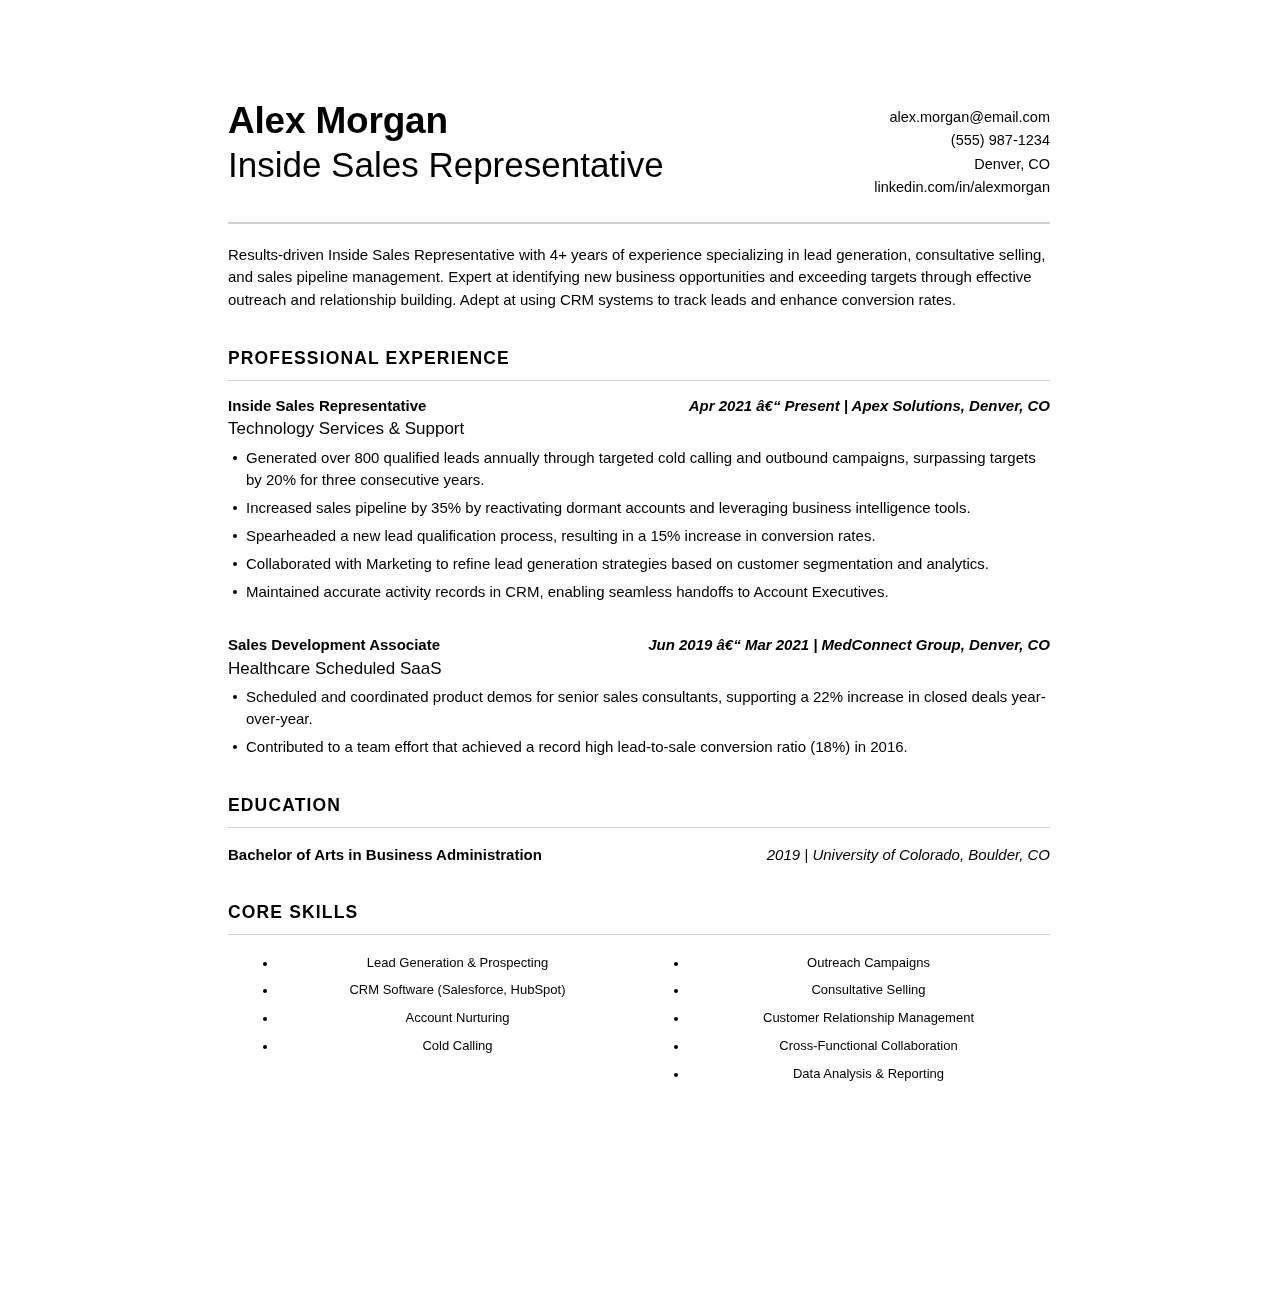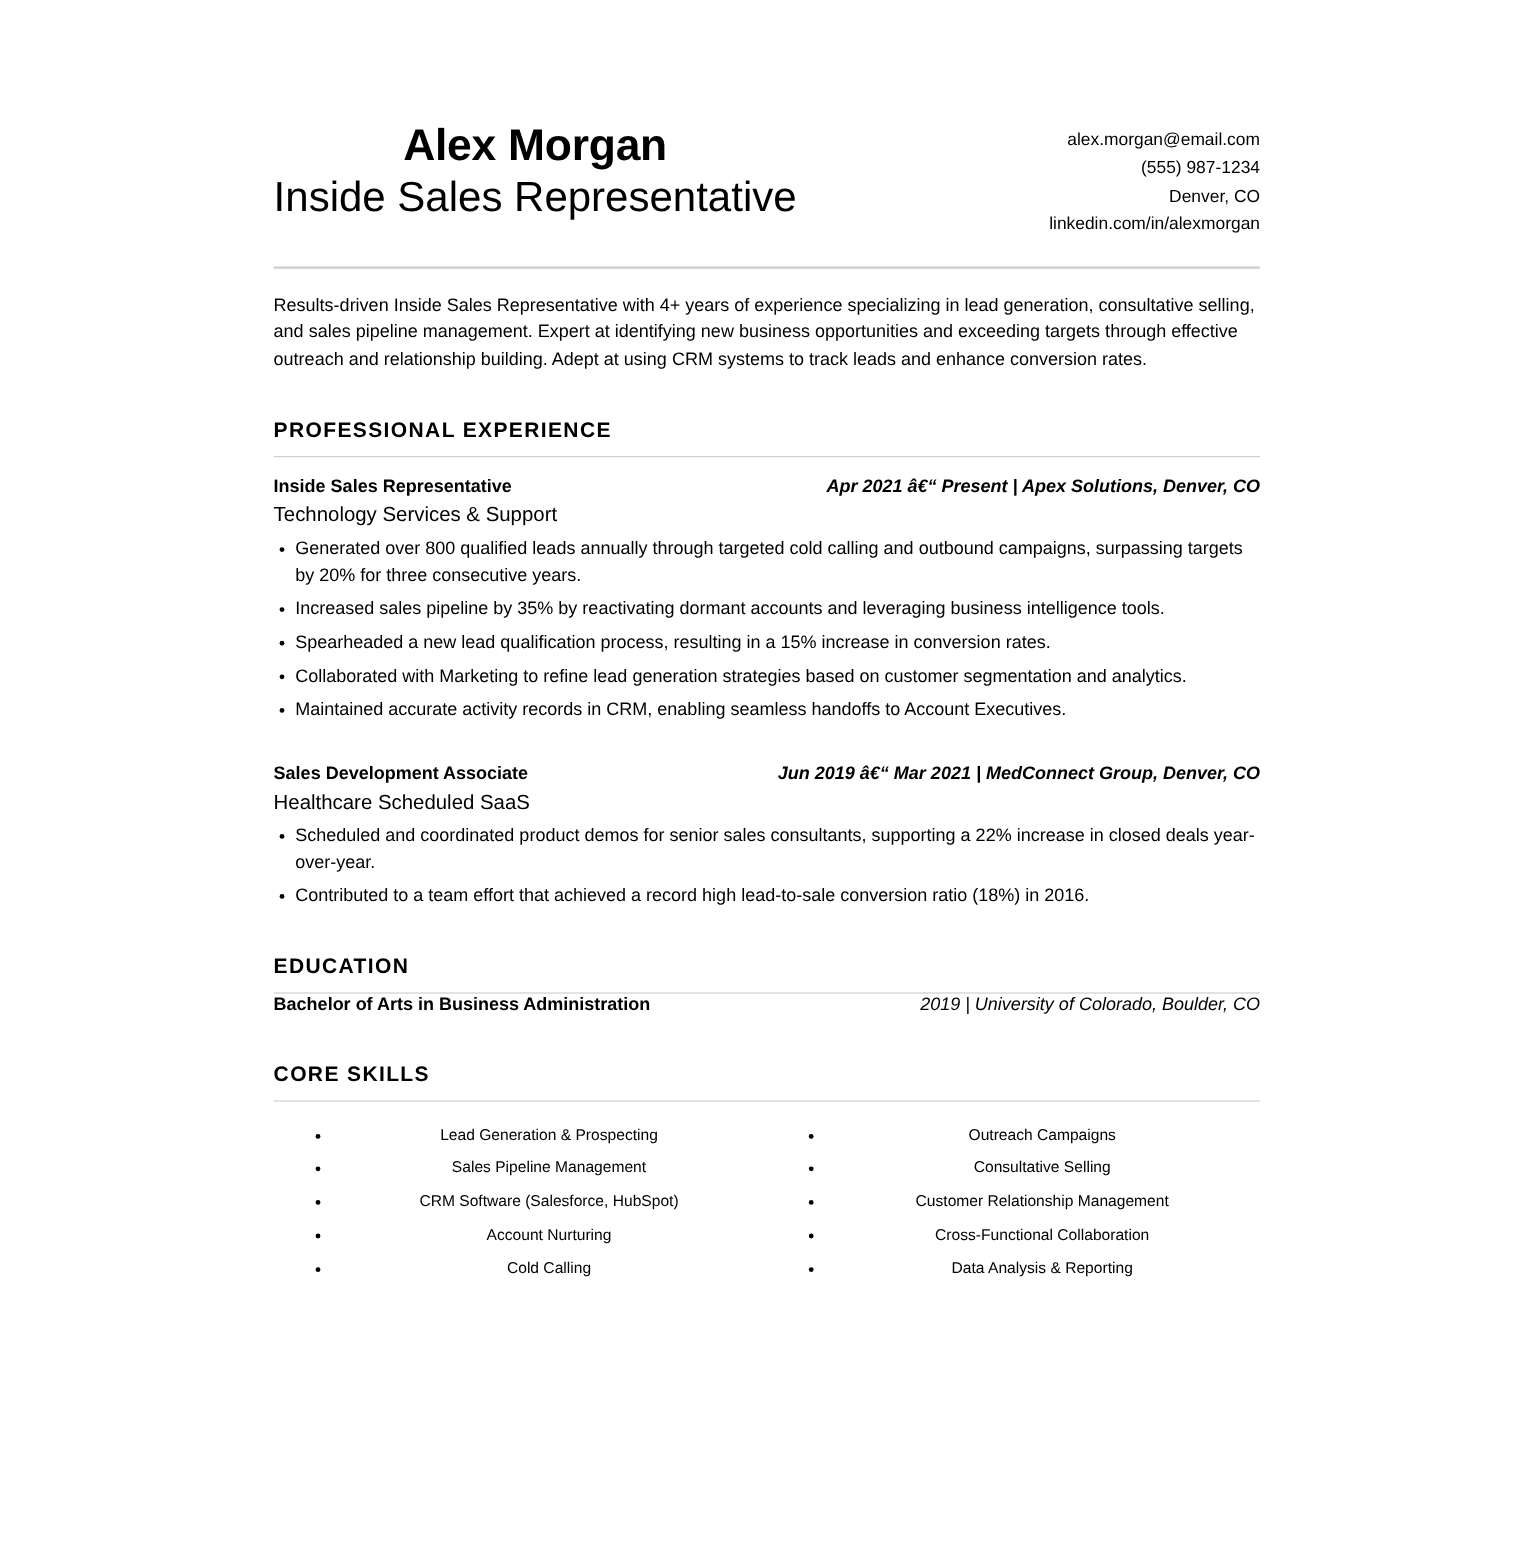--- a/index.html
+++ b/index.html
@@ -36,21 +36,20 @@
     padding-top: 98px;
   }
   .identity { flex: 0 1 auto; }
   .name {
     font-size: 37px;
     font-weight: bold;
     line-height: 1.22;
     letter-spacing: -0.2px;
     margin: 0;
     white-space: nowrap;
-    text-align: center;
   }
   .job-title {
     font-size: 35px;
     font-weight: normal;
     line-height: 1.24;
     margin: 0;
     white-space: nowrap;
   }
   .contact {
     flex: 0 0 auto;
@@ -144,20 +143,21 @@
     height: 4px;
     background: #000;
     border-radius: 50%;
   }
 
   
   .edu-row {
     display: flex;
     align-items: flex-end;
     justify-content: space-between;
+    margin-top: 17px;
   }
   .edu-degree {
     font-size: 15px;
     font-weight: bold;
     line-height: 1.38;
     white-space: nowrap;
   }
   .edu-meta {
     font-size: 15px;
     font-style: italic;
@@ -266,21 +266,20 @@
       </div>
     </div>
 
     <div class="section">
       <div class="section-title">CORE SKILLS</div>
       <div class="section-rule"></div>
       <div class="skills-wrap">
         <div class="skills-col left">
           <ul class="skills">
             <li>Lead Generation &amp; Prospecting</li>
-            <li>Sales Pipeline Management</li>
             <li>CRM Software (Salesforce, HubSpot)</li>
             <li>Account Nurturing</li>
             <li>Cold Calling</li>
           </ul>
         </div>
         <div class="skills-col right">
           <ul class="skills">
             <li>Outreach Campaigns</li>
             <li>Consultative Selling</li>
             <li>Customer Relationship Management</li>

